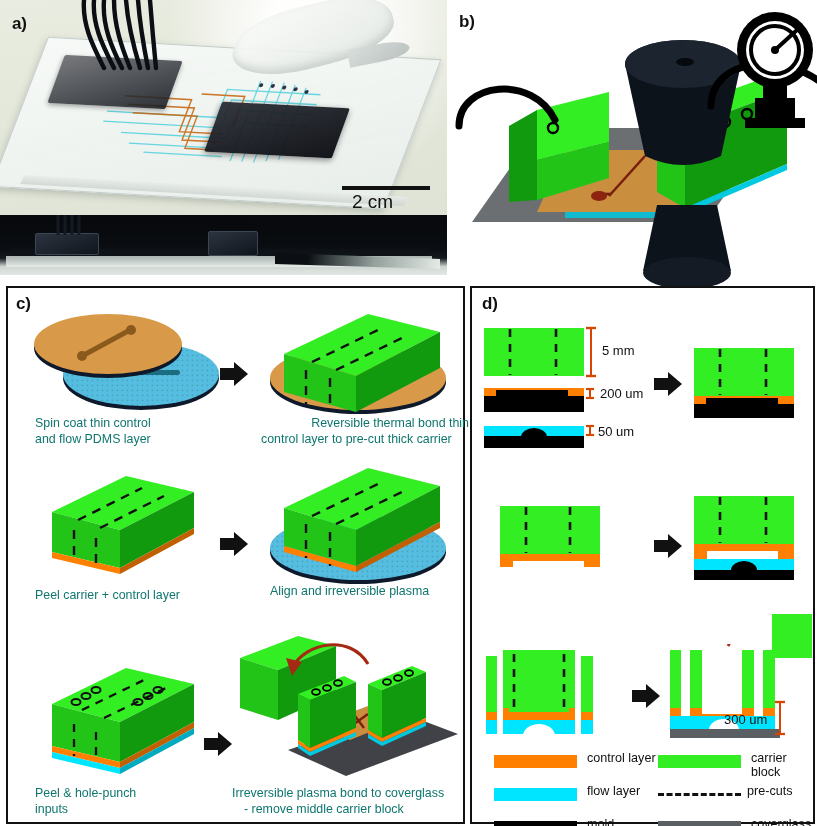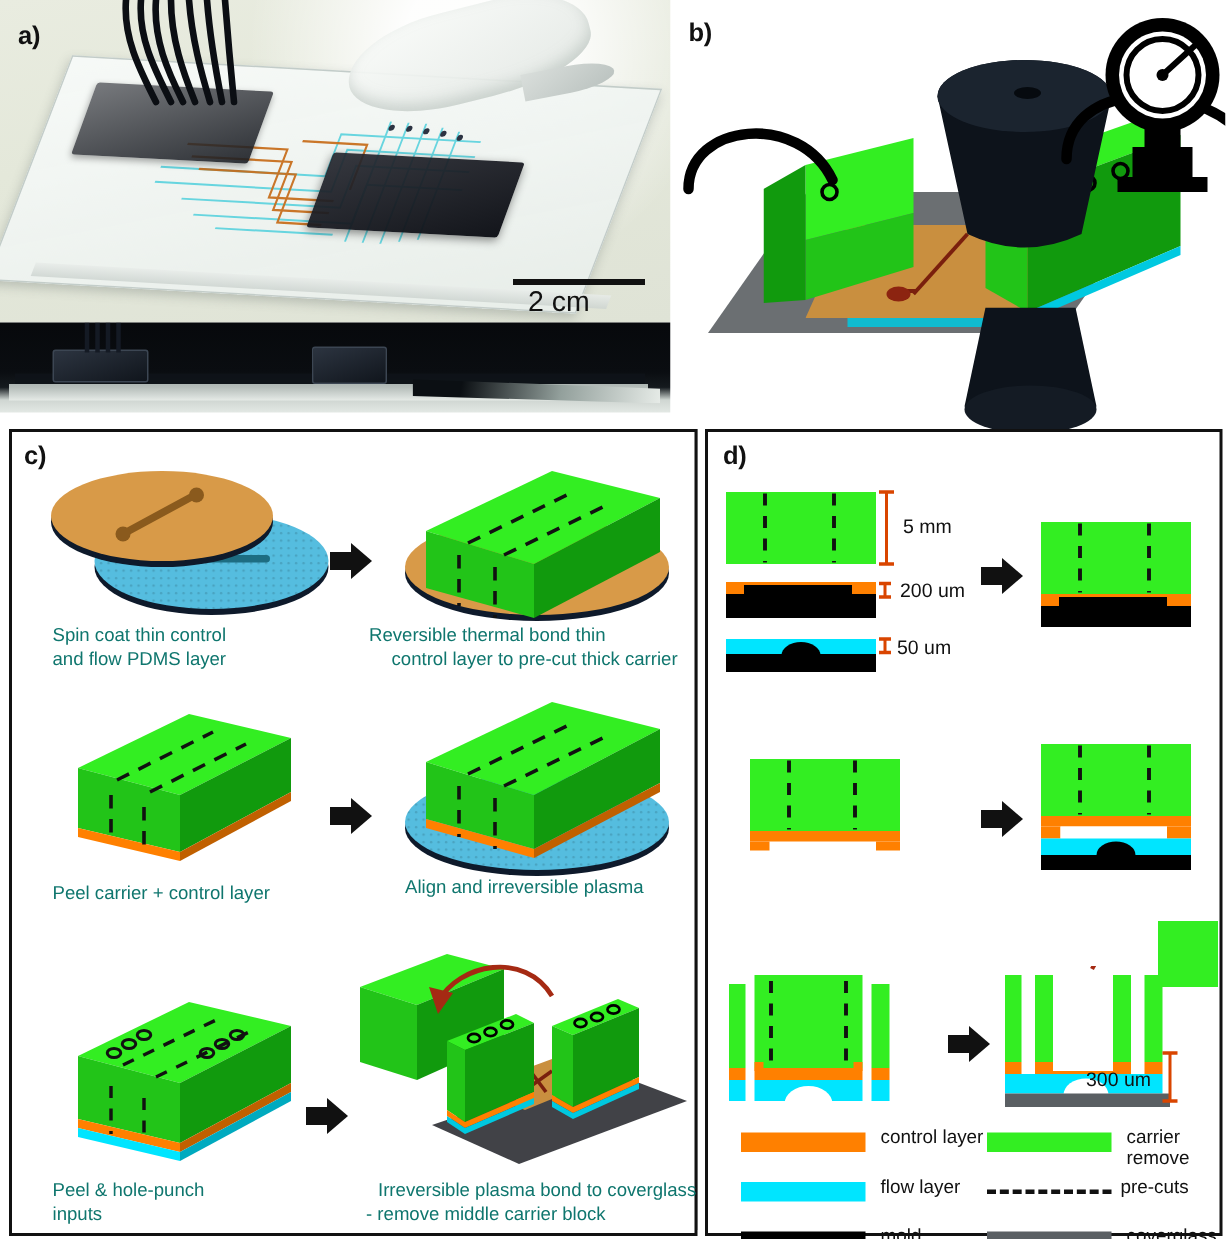--- a/index.html
+++ b/index.html
@@ -244,21 +244,21 @@
       <polygon points="28,54 112,14 184,32 100,76" fill="#33ee22"></polygon>
       <polygon points="28,54 100,76 100,112 28,92" fill="#22c418"></polygon>
       <polygon points="100,76 184,32 184,68 100,112" fill="#119a0d"></polygon>
       <g stroke="#111" stroke-width="2.4" stroke-dasharray="9 7" fill="none">
         <path d="M56 62 L126 28"></path>
           <path d="M80 70 L150 36"></path>
         <path d="M50 70 L50 104"></path>
           <path d="M74 78 L74 112"></path>
       </g>
     </svg>
-    <div class="abs cap" style="left:238px;top:128px;width:200px;">Reversible thermal bond thin</div>
+    <div class="abs cap" style="left:261px;top:128px;width:200px;text-align:right;">Reversible thermal bond thin</div>
     <div class="abs cap" style="left:253px;top:144px;width:200px;">control layer to pre-cut thick carrier</div>
 
     <svg class="abs" style="left:26px;top:182px;width:190px;height:115px;">
       <polygon points="18,42 92,6 160,22 86,60" fill="#33ee22"></polygon>
       <polygon points="18,42 86,60 86,98 18,82" fill="#22c418"></polygon>
       <polygon points="86,60 160,22 160,58 86,98" fill="#119a0d"></polygon>
       <polygon points="18,82 86,98 86,104 18,88" fill="#ff8000"></polygon>
       <polygon points="86,98 160,58 160,64 86,104" fill="#c06000"></polygon>
       <g stroke="#111" stroke-width="2.4" stroke-dasharray="9 7" fill="none">
         <path d="M44 50 L108 18"></path>
@@ -360,21 +360,21 @@
       <polygon points="128,106 142,114 186,94 186,98 142,118 128,110" fill="#00c9e0"></polygon>
       <g fill="none" stroke="#000" stroke-width="1.8">
         <ellipse cx="147" cy="54" rx="4" ry="2.8"></ellipse>
           <ellipse cx="158" cy="50" rx="4" ry="2.8"></ellipse>
           <ellipse cx="169" cy="45" rx="4" ry="2.8"></ellipse>
       </g>
 
       <path d="M128 36 C110 6 66 14 52 40" stroke="#a52a13" stroke-width="3.2" fill="none"></path>
       <polygon points="52,48 46,30 62,34" fill="#a52a13"></polygon>
     </svg>
-    <div class="abs cap" style="left:244px;top:498px;width:215px;">Irreversible plasma bond to coverglass</div>
+    <div class="abs cap" style="left:224px;top:498px;width:215px;">Irreversible plasma bond to coverglass</div>
     <div class="abs cap" style="left:236px;top:514px;width:215px;">- remove middle carrier block</div>
   </div>
 
   <div class="abs frameD">
     <div class="abs panel-label" style="left:10px;top:6px;">d)</div>
 
     <svg class="abs" style="left:12px;top:40px;width:110px;height:52px;">
       <rect x="0" y="0" width="100" height="48" fill="#33ee22"></rect>
       <g stroke="#111" stroke-width="2.6" stroke-dasharray="8 7" fill="none">
         <path d="M26 1 V47"></path>
@@ -517,21 +517,21 @@
     <div class="abs swatch" style="left:22px;top:467px;background:#ff8000;"></div>
     <div class="abs leg-txt" style="left:115px;top:463px;">control layer</div>
 
     <div class="abs swatch" style="left:22px;top:500px;background:#00e5ff;"></div>
     <div class="abs leg-txt" style="left:115px;top:496px;">flow layer</div>
 
     <div class="abs swatch" style="left:22px;top:533px;background:#000;"></div>
     <div class="abs leg-txt" style="left:115px;top:529px;">mold</div>
 
     <div class="abs swatch" style="left:186px;top:467px;background:#33ee22;"></div>
-    <div class="abs leg-txt" style="left:279px;top:463px;">carrier remove</div>
+    <div class="abs leg-txt" style="left:279px;top:463px;">carrier block</div>
 
     <div class="abs dashline" style="left:186px;top:505px;"></div>
     <div class="abs leg-txt" style="left:275px;top:496px;">pre-cuts</div>
 
     <div class="abs swatch" style="left:186px;top:533px;background:#5a5f63;"></div>
     <div class="abs leg-txt" style="left:279px;top:529px;">coverglass</div>
   </div>
 
 </div>
 

